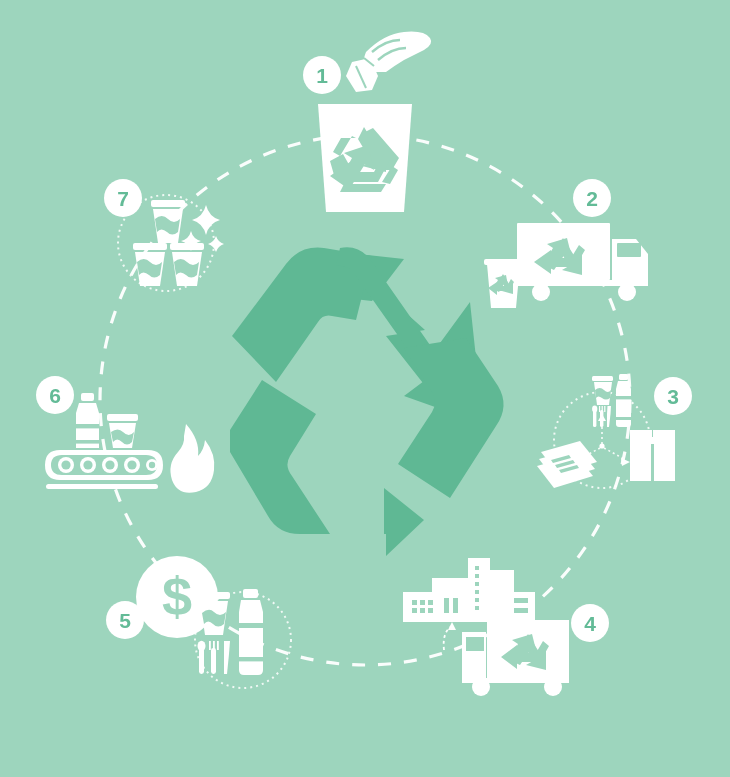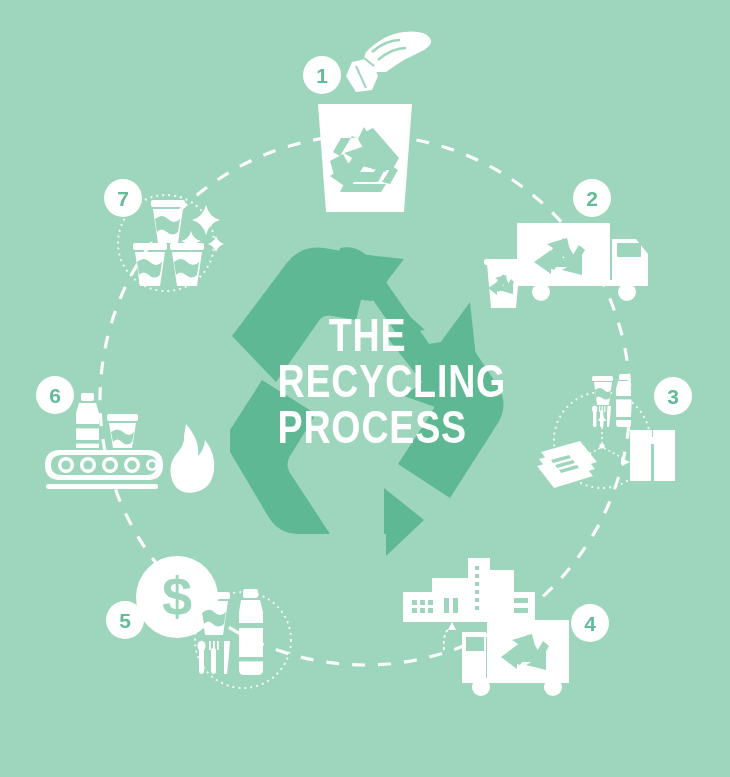--- a/index.html
+++ b/index.html
@@ -427,19 +427,14 @@
         <circle cx="55" cy="395" r="19" fill="#ffffff"></circle>
         <text class="badge-num" x="55" y="403" text-anchor="middle">6</text>
       </g>
       <g>
         <circle cx="123" cy="198" r="19" fill="#ffffff"></circle>
         <text class="badge-num" x="123" y="206" text-anchor="middle">7</text>
       </g>
     </g>
   </svg>
 
-  <div class="title-block">
-    <span class="title-line tl1">THE</span>
-    <span class="title-line tl2">RECYCLING</span>
-    <span class="title-line tl3">PROCESS</span>
-  </div>
 
 </div>
 
 </body></html>

